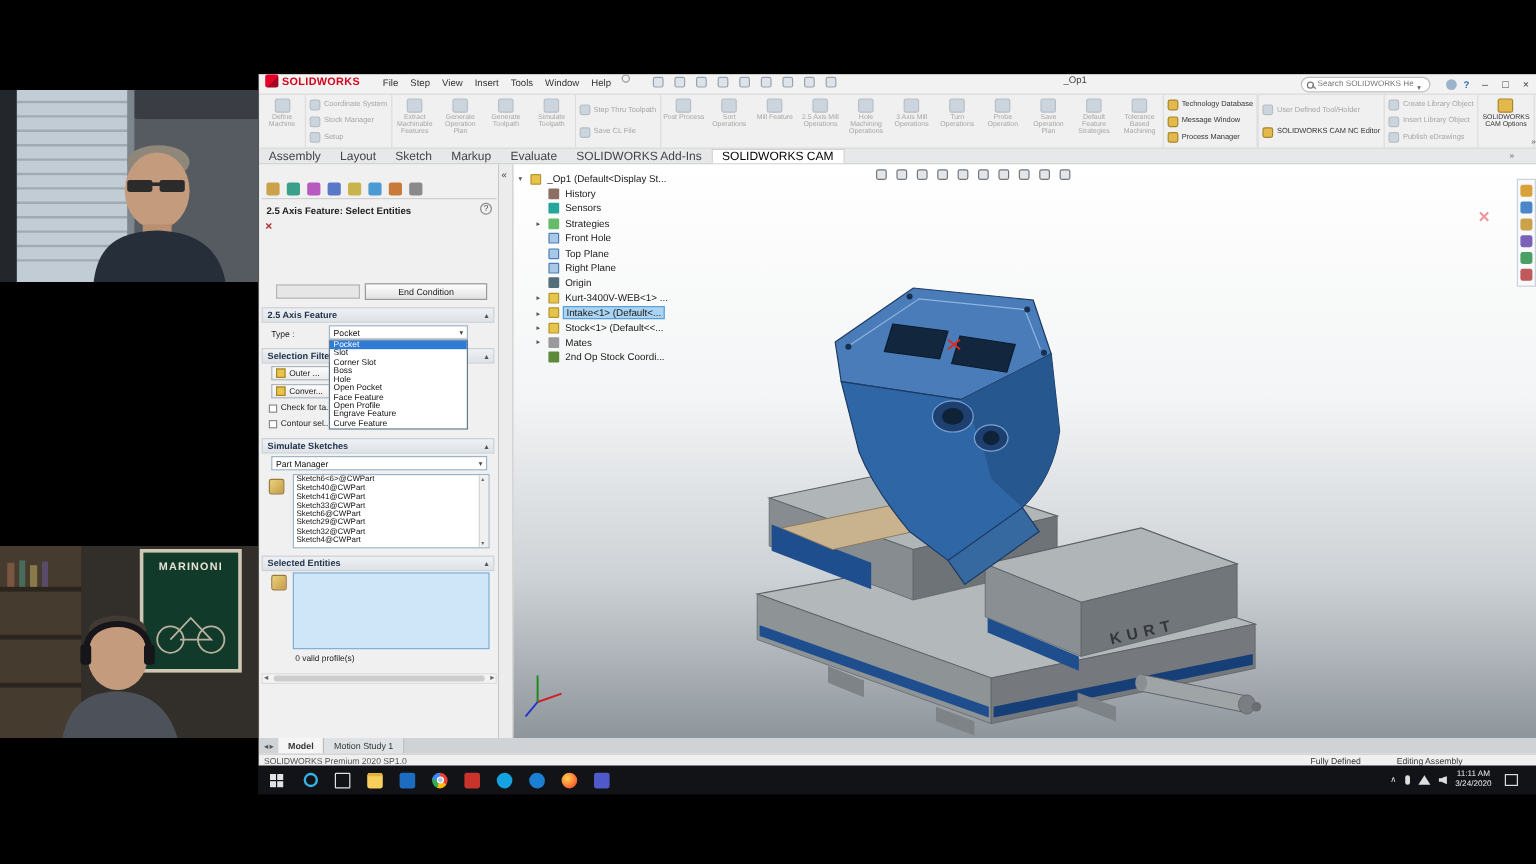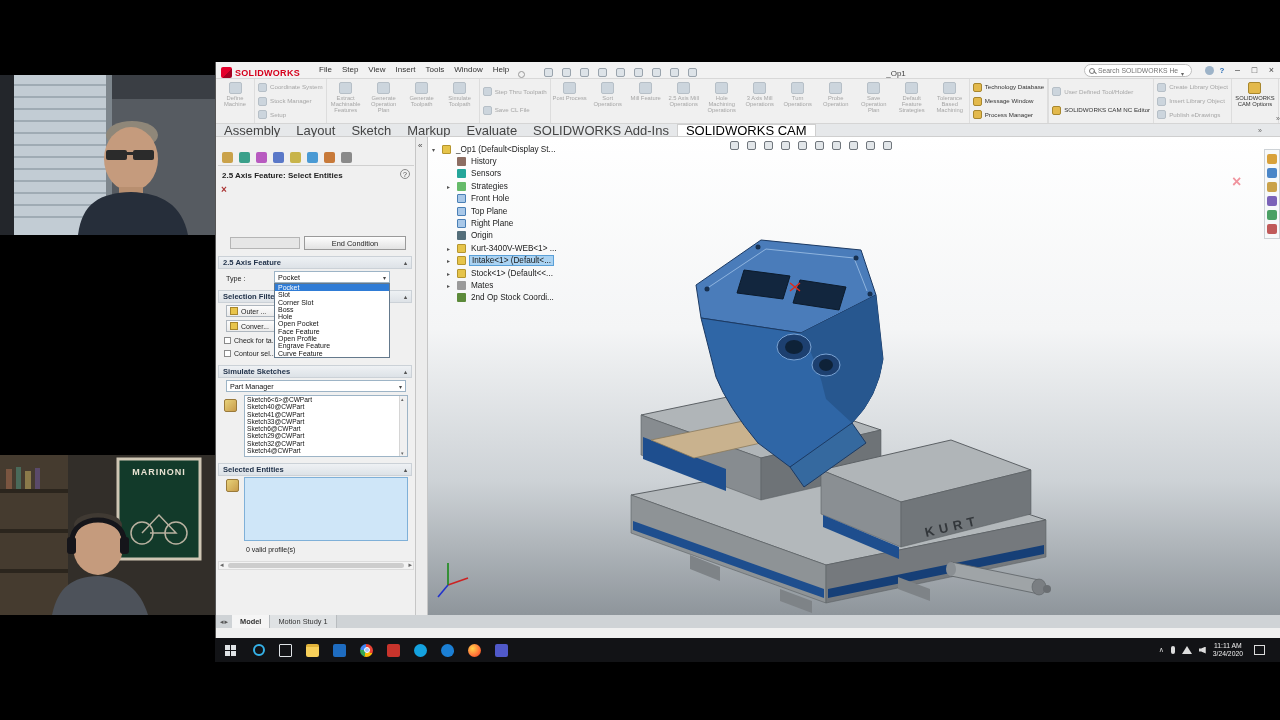--- a/index.html
+++ b/index.html
@@ -6,21 +6,21 @@
 html,body{width:1280px;height:720px}
 body{background:#000;font-family:"Liberation Sans",sans-serif;position:relative;overflow:hidden;color:#222}
 
 
 .webcam{position:absolute;left:0;width:215px;height:160px;background:#111;overflow:hidden}
 
 
 .app{position:absolute;left:215px;top:62px;width:1065px;height:576px;background:#f0f0f0;border-left:1px solid #555}
 
 
-.titlebar{position:absolute;left:0;top:0;width:1065px;height:17px;background:#f2f2f2;border-bottom:1px solid #d8d8d8;display:flex;align-items:flex-end}
+.titlebar{position:absolute;left:0;top:0;width:1065px;height:17px;background:#f2f2f2;border-bottom:1px solid #d8d8d8;display:flex;align-items:flex-start}
 .brand{display:flex;align-items:center;gap:3px;padding-left:5px}
 .dslogo{width:11px;height:11px;background:linear-gradient(135deg,#e4002b 55%,#a50021 55%);border-radius:2px}
 .brandtxt{font-size:9px;font-weight:bold;color:#d6001c;letter-spacing:.3px}
 .menus{display:flex;margin-left:14px}
 .menu-item{font-size:8px;color:#333;padding:0 5px;line-height:16px}
 .pin{width:7px;height:7px;border:1px solid #999;border-radius:50%;margin-left:4px}
 .qrow{display:flex;gap:4px;margin-left:16px;align-items:center}
 .qai{width:14px;height:12px;display:flex;align-items:center;justify-content:center}
 .qai .gi{width:9px;height:9px;background:#dde3e8;border:1px solid #9aa4ad;border-radius:2px}
 .doctitle{position:absolute;left:600px;width:160px;text-align:center;font-size:8px;color:#444}
@@ -43,21 +43,21 @@
 .rlabel{font-size:5.8px;line-height:6.2px;color:#a6a6a6;width:37px;margin-top:1px}
 .rbtn.on .rlabel,.rsbtn.on .rlabel{color:#333}
 .rbtn.on .ricon,.rsbtn.on .ricon{background:#e3b94c;border-color:#a8872e}
 .rsbtn{display:flex;align-items:center;gap:3px;padding:0 3px;height:13px}
 .rsbtn .ricon{width:9px;height:9px}
 .rsbtn .rlabel{font-size:6.2px;width:auto;white-space:nowrap;margin:0}
 .roverflow{position:absolute;right:1px;top:36px;font-size:7px;color:#666}
 
 
 .tabrow{position:absolute;left:0;top:62px;width:1065px;height:13px;background:#e6e8ea;border-bottom:1px solid #cfcfcf;display:flex;align-items:stretch}
-.ctab{font-size:13px;color:#444;padding:0 8px;display:flex;align-items:center}
+.ctab{font-size:10px;color:#444;padding:0 8px;display:flex;align-items:center}
 .ctab.active{background:#fff;border:1px solid #cfcfcf;border-bottom:none;color:#000}
 
 
 .workarea{position:absolute;left:0;top:75px;width:1065px;height:478px}
 
 
 .panel{position:absolute;left:0;top:0;width:200px;height:478px;background:#f0f0f0;border-right:1px solid #c6c6c6}
 .pmtabs{position:absolute;left:2px;top:13px;width:196px;height:16px;border-bottom:1px solid #d0d0d0;display:flex;gap:6px;align-items:center;padding-left:4px}
 .pt{width:11px;height:11px;border-radius:2px}
 .pt1{background:#caa24a}.pt2{background:#3aa08a}.pt3{background:#b85ac0}.pt4{background:#5a78c8}
@@ -764,20 +764,25 @@
       <span>◂</span>
       <span>▸</span>
     </div>
     <div style="display:flex">
 
     <div class="btab active">Model</div>
         <div class="btab">Motion Study 1</div>
       </div>
   </div>
 
+  <div class="statusbar">
+    <span class="sl">SOLIDWORKS Premium 2020 SP1.0</span>
+    <span class="sd">Fully Defined</span>
+    <span class="sm">Editing Assembly</span>
+  </div>
 </div>
 
 <div class="taskbar">
   <div class="startbtn">
     <span class="winlogo">
         <span></span>
         <span></span>
         <span></span>
         <span></span>
       </span>

